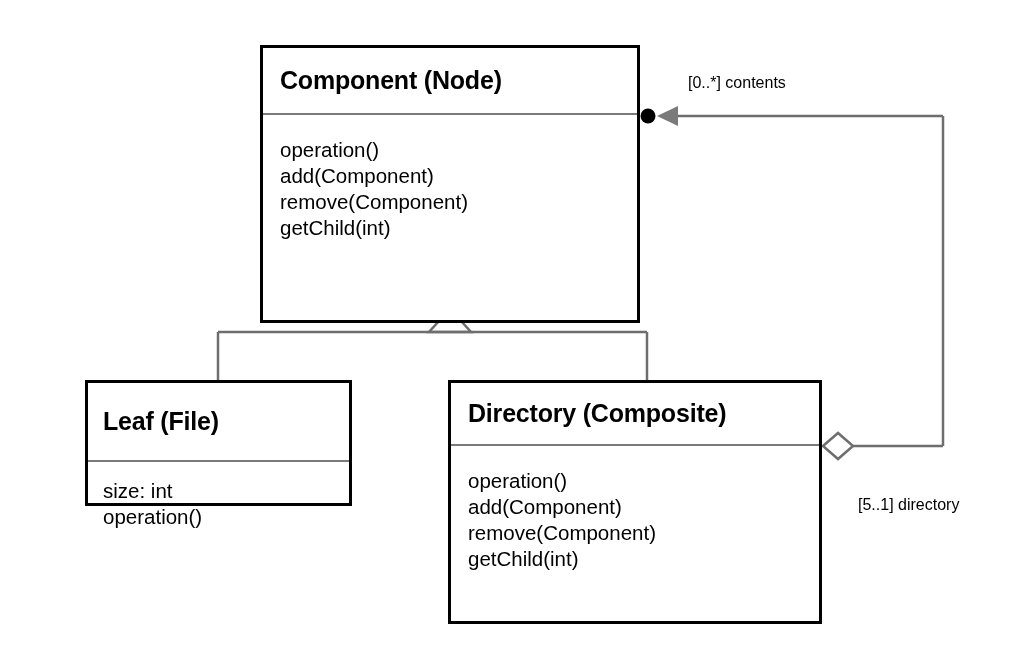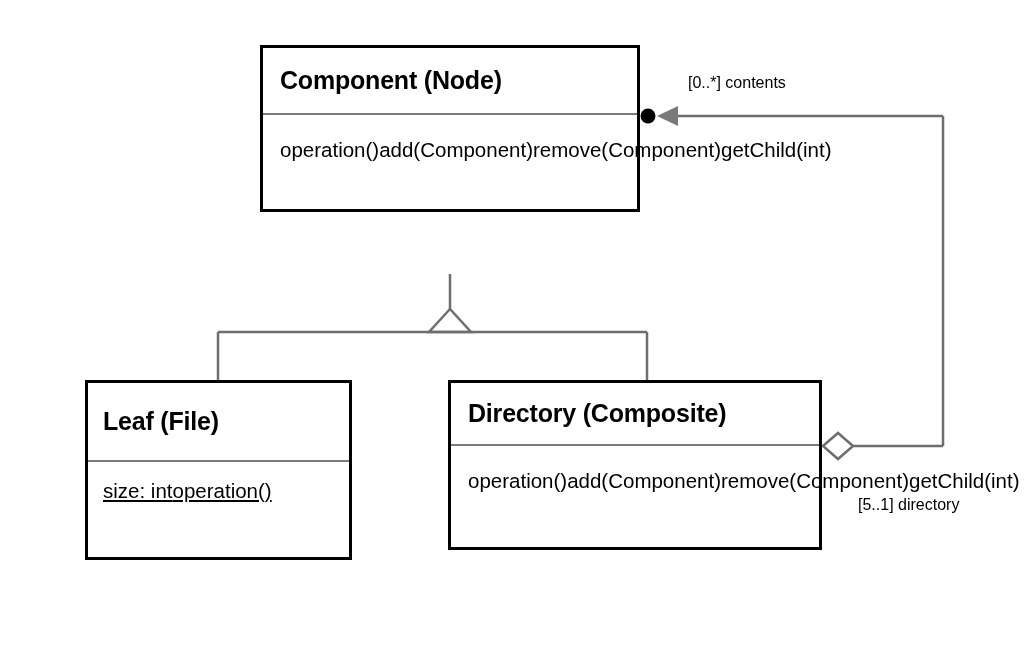--- a/index.html
+++ b/index.html
@@ -41,34 +41,34 @@
     border-bottom: 2px solid #7a7a7a;
   }
   .class-title {
     font-weight: bold;
     color: #000000;
     white-space: nowrap;
   }
   .class-members {
     box-sizing: border-box;
     display: flex;
-    flex-direction: row;
+    flex-direction: column;
     justify-content: flex-start;
   }
   .member-line {
     color: #000000;
     white-space: nowrap;
   }
 
   
   #class-component {
     left: 260px;
     top: 45px;
     width: 380px;
-    height: 167px;
+    height: 278px;
   }
   #class-component .class-title-row {
     height: 67px;
     padding-left: 17px;
   }
   #class-component .class-title {
     font-size: 25px;
     letter-spacing: -0.2px;
   }
   #class-component .class-members {
@@ -77,45 +77,44 @@
   #class-component .member-line {
     font-size: 20.5px;
     line-height: 26px;
   }
 
   
   #class-leaf {
     left: 85px;
     top: 380px;
     width: 267px;
-    height: 180px;
+    height: 126px;
   }
   #class-leaf .class-title-row {
     height: 79px;
     padding-left: 15px;
   }
   #class-leaf .class-title {
     font-size: 25px;
     letter-spacing: -0.2px;
   }
   #class-leaf .class-members {
     padding: 16px 0 0 15px;
-    text-decoration: underline;
   }
   #class-leaf .member-line {
     font-size: 20.5px;
     line-height: 26px;
   }
 
   
   #class-directory {
     left: 448px;
     top: 380px;
     width: 374px;
-    height: 170px;
+    height: 244px;
   }
   #class-directory .class-title-row {
     height: 63px;
     padding-left: 17px;
   }
   #class-directory .class-title {
     font-size: 25px;
     letter-spacing: -0.2px;
   }
   #class-directory .class-members {

